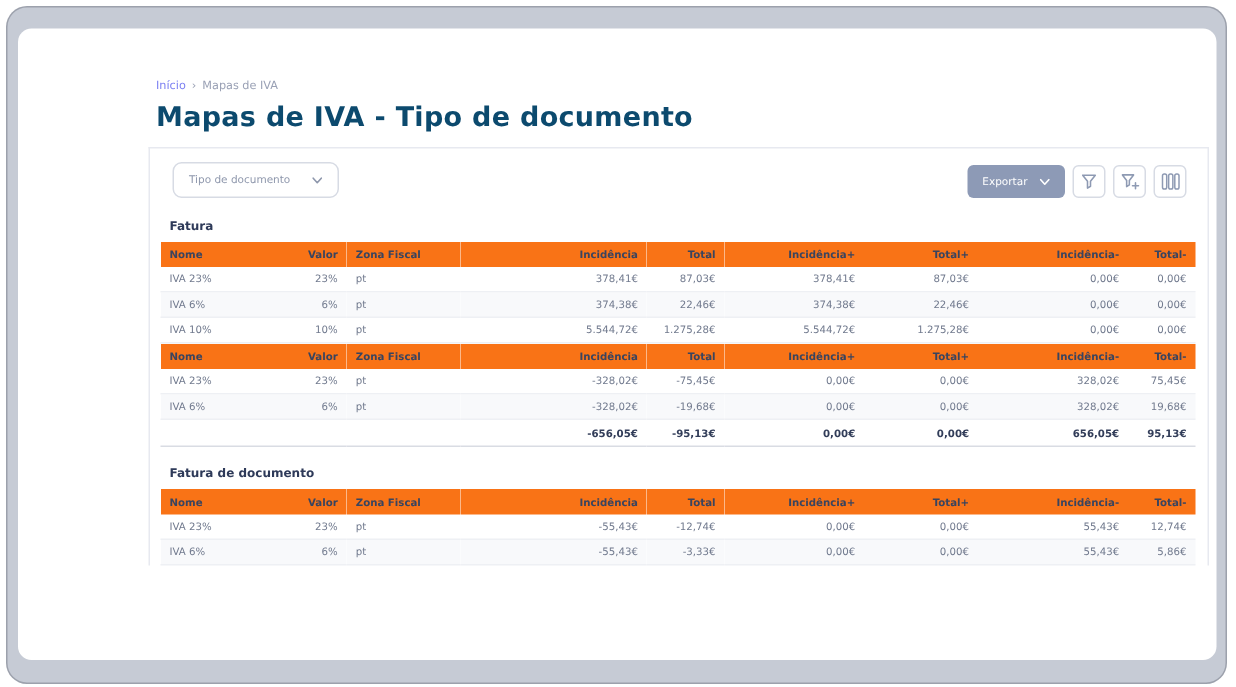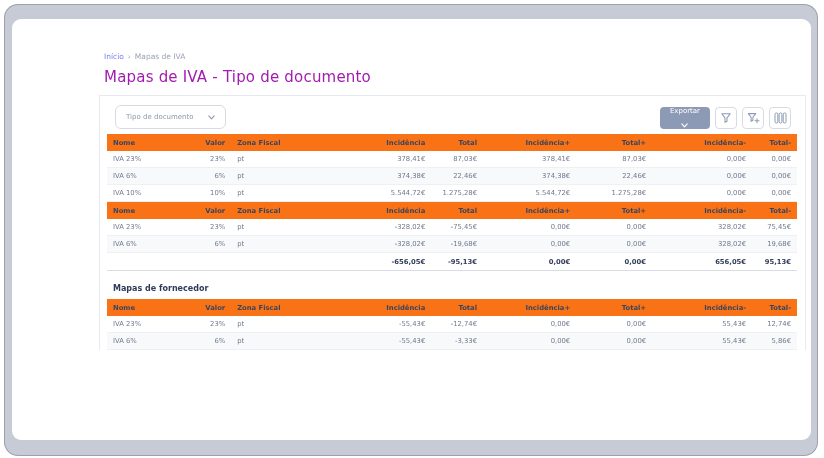--- a/index.html
+++ b/index.html
@@ -16,39 +16,39 @@
   }
   .panel{
     position:absolute;left:7px;top:14px;width:799px;height:421px;
     background:#ffffff;border-radius:9px;overflow:hidden;
   }
   .content{padding:33px 0 0 44px;margin-left:43px;}
 
   
   .breadcrumb{display:flex;align-items:center;gap:4px;font-size:7.5px;color:#9aa1b5;margin-left:5px;}
   .bc-home{color:#7b7ff2;cursor:pointer;}
-  .page-title{margin:7px 0 9px 5px;font-size:15px;font-weight:normal;color:#a21caf;letter-spacing:.2px;}
+  .page-title{margin:7px 0 9px 5px;font-size:18px;font-weight:bold;color:#0c4a6e;letter-spacing:.2px;}
 
   
   .card{
     width:707px;box-sizing:border-box;
     border:1px solid #e7e9f0;border-bottom:none;
     background:#fff;
   }
   .toolbar{display:flex;justify-content:space-between;align-items:flex-end;padding:9px 14px 5px 15px;}
   .dd{
     height:24px;border:1px solid #d7dbe4;border-radius:6px;background:#fff;
     color:#8e97ac;font-size:7px;display:flex;align-items:center;gap:14px;
     padding:0 10px;font-family:inherit;cursor:pointer;
   }
   .toolbar-right{display:flex;gap:5px;align-items:center;}
   .export{
     height:22px;background:#8d9ab6;color:#fff;border:none;border-radius:4px;
     font-size:7px;display:flex;align-items:center;gap:8px;padding:0 10px;
-    font-family:inherit;cursor:pointer;flex-direction:column;
+    font-family:inherit;cursor:pointer;
   }
   .iconbtn{
     width:22px;height:22px;border:1px solid #d7dbe4;background:#fff;border-radius:4px;
     display:flex;align-items:center;justify-content:center;padding:0;cursor:pointer;
   }
   .iconbtn svg{display:block;}
 
   
   .section-title{font-size:8px;font-weight:bold;color:#2e3a59;margin:9px 0 6px 13px;}
   .report-section + .report-section .section-title{margin-top:13px;}
@@ -123,20 +123,21 @@
                 <rect x="1" y="1" width="2.8" height="10" rx="1.2" fill="none" stroke="#8e9ab3" stroke-width="1"></rect>
                 <rect x="5.1" y="1" width="2.8" height="10" rx="1.2" fill="none" stroke="#8e9ab3" stroke-width="1"></rect>
                 <rect x="9.2" y="1" width="2.8" height="10" rx="1.2" fill="none" stroke="#8e9ab3" stroke-width="1"></rect>
               </svg>
             </button>
           </div>
         </div>
 
         <div id="sections">
   <section class="report-section">
+    <h2 class="section-title">Fatura</h2>
     <table class="data-table">
       <colgroup>
                   <col style="width: 11.5%;">
                   <col style="width: 6.5%;">
                   <col style="width: 11%;">
                   <col style="width: 18%;">
                   <col style="width: 7.5%;">
                   <col style="width: 13.5%;">
                   <col style="width: 11%;">
                   <col style="width: 14.5%;">
@@ -251,21 +252,21 @@
                     <td class="r">0,00€</td>
                     <td class="r">0,00€</td>
                     <td class="r">656,05€</td>
                     <td class="r">95,13€</td>
                   </tr>
                 </tbody>
     </table>
   </section>
 
   <section class="report-section">
-    <h2 class="section-title">Mapas de fornecedor</h2>
+    <h2 class="section-title">Fatura de documento</h2>
     <table class="data-table">
       <colgroup>
                   <col style="width: 11.5%;">
                   <col style="width: 6.5%;">
                   <col style="width: 11%;">
                   <col style="width: 18%;">
                   <col style="width: 7.5%;">
                   <col style="width: 13.5%;">
                   <col style="width: 11%;">
                   <col style="width: 14.5%;">

